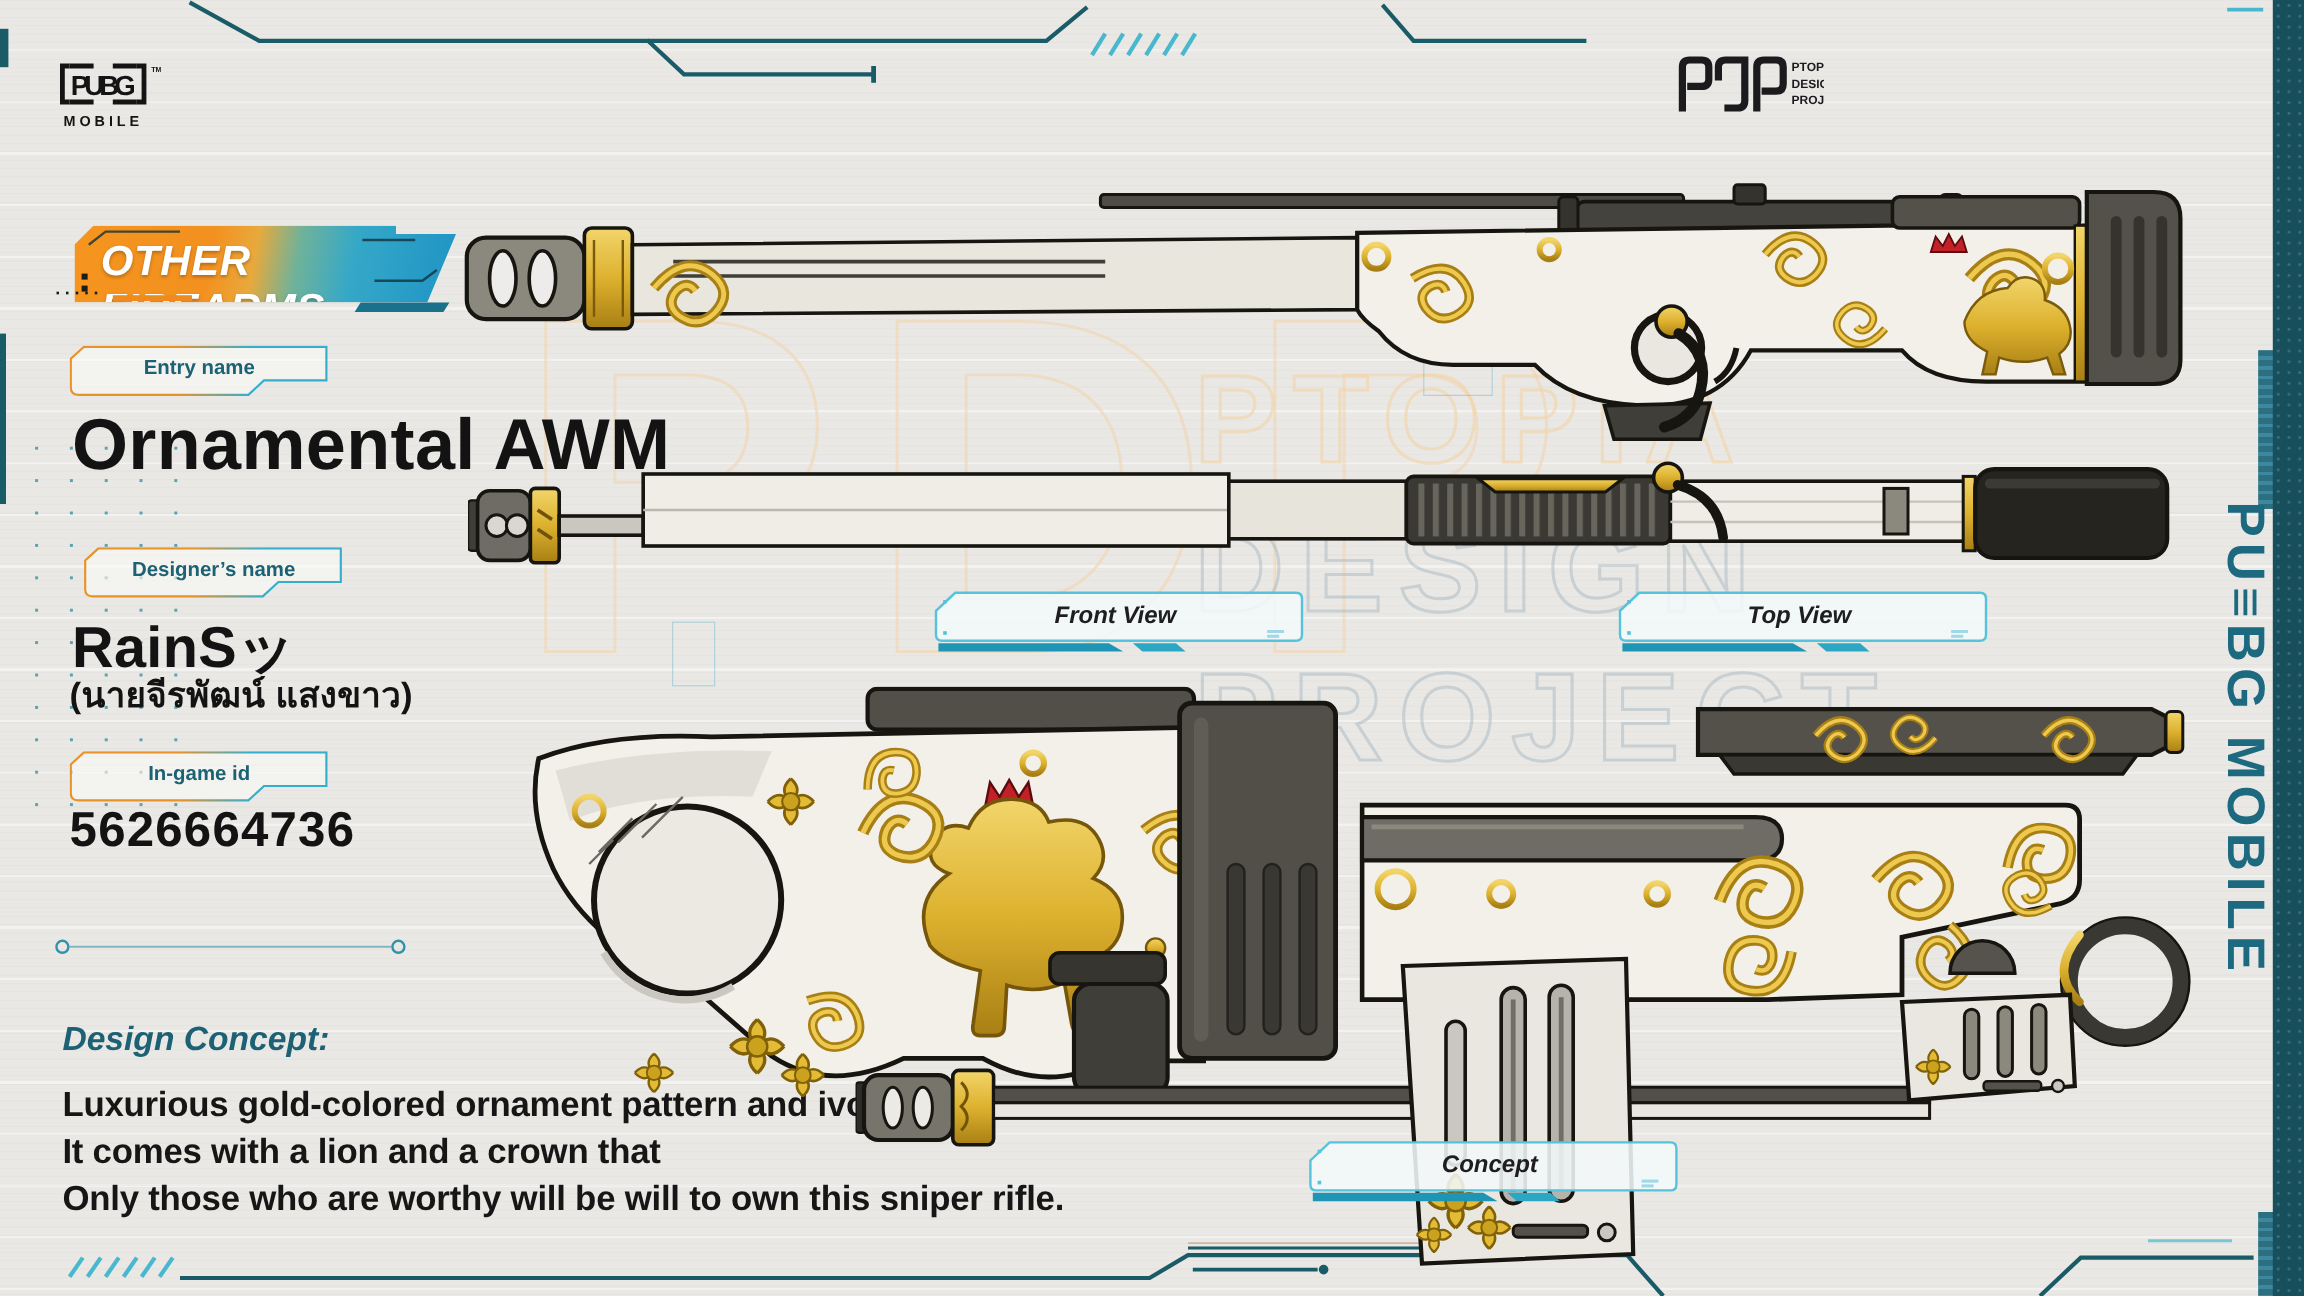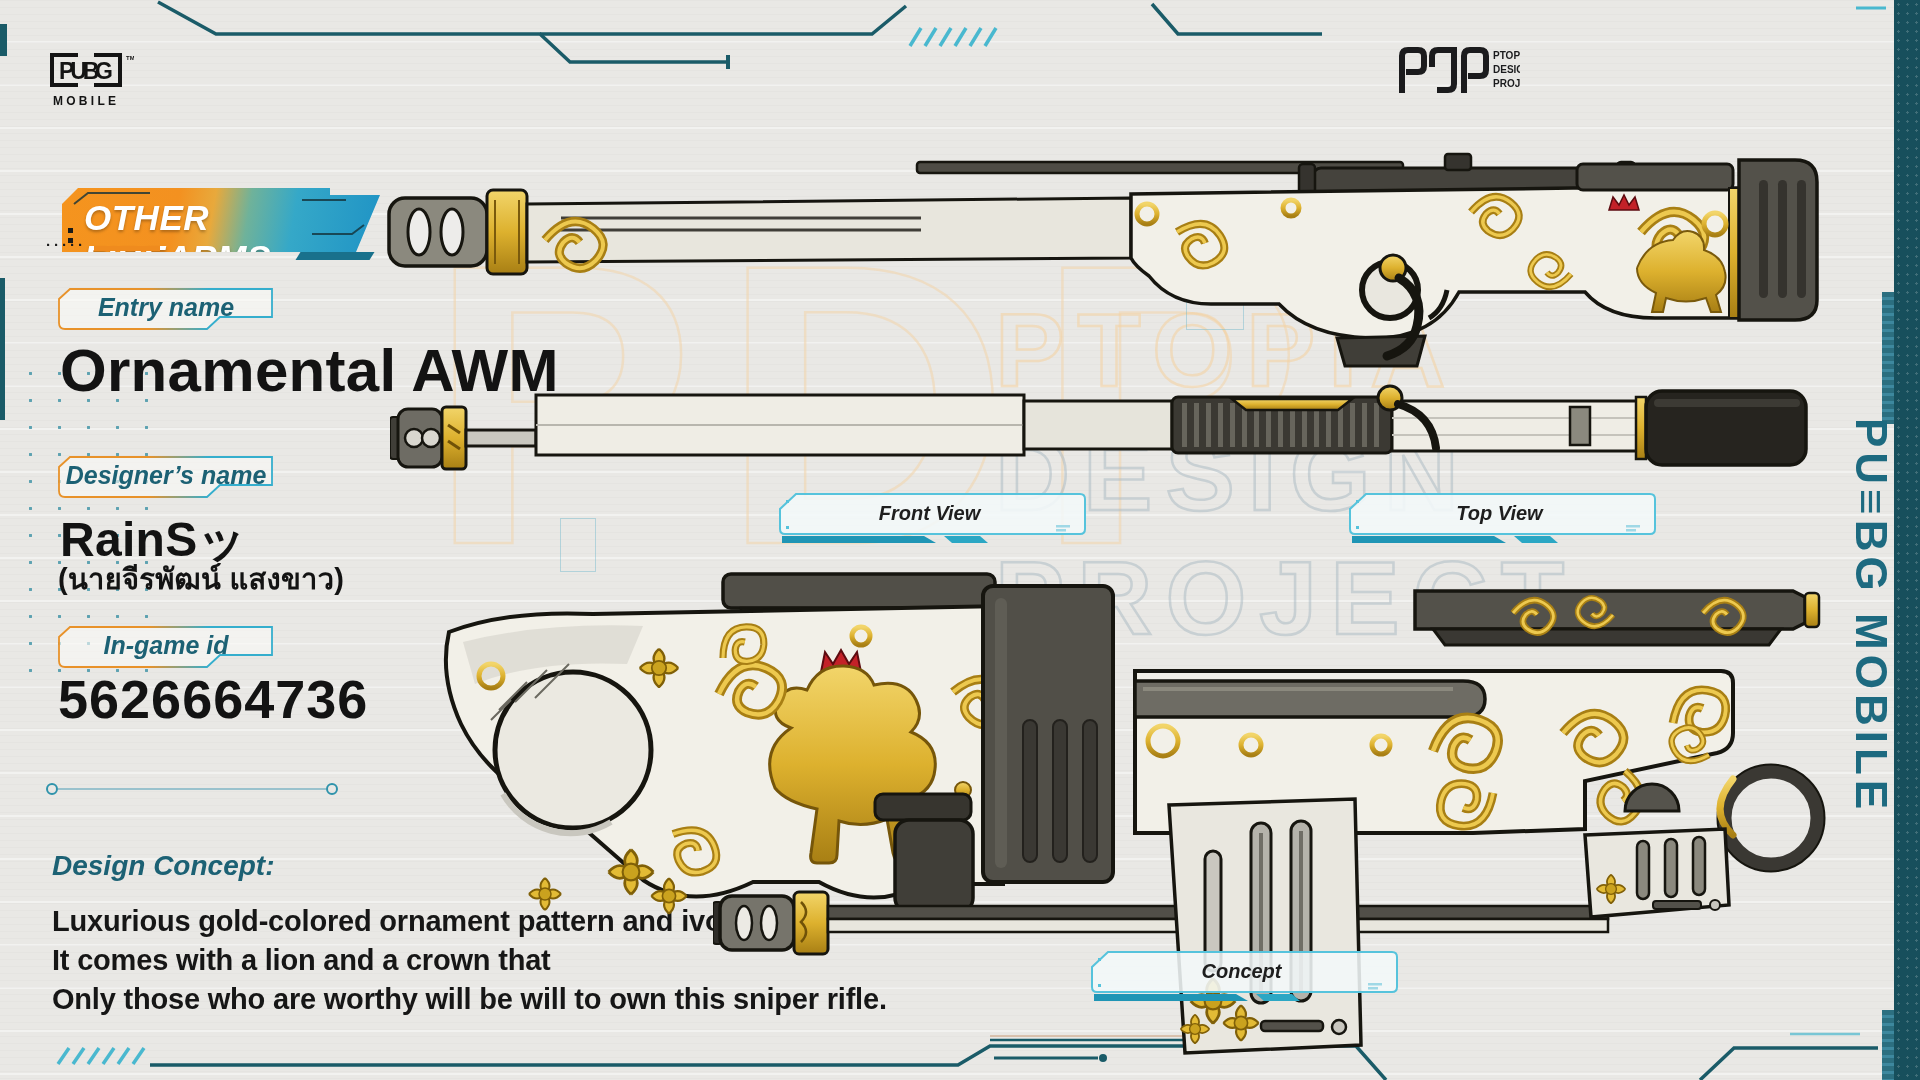--- a/index.html
+++ b/index.html
@@ -6,21 +6,21 @@
   .stage{position:relative;width:1920px;height:1080px;overflow:hidden;background:#e9e8e5;
          font-family:"Liberation Sans","DejaVu Sans",sans-serif;}
   .abs{position:absolute;}
   .tex{position:absolute;inset:0;pointer-events:none;opacity:.8;
        background:
          repeating-linear-gradient(180deg, rgba(0,0,0,0.022) 0 1px, transparent 1px 7px),
          repeating-linear-gradient(180deg, transparent 0 41px, rgba(255,255,255,0.5) 41px 43px);}
   .field-label{width:216px;height:46px;}
   .field-label svg{position:absolute;left:0;top:0;}
   .field-label span{position:absolute;left:0;top:0;width:216px;height:40px;line-height:38px;
-      text-align:center;font-style:italic;font-weight:700;font-size:25px;color:#1c6174;}
+      text-align:center;font-weight:700;font-size:17px;color:#1c6174;}
   .big-value{font-weight:700;color:#131313;white-space:nowrap;letter-spacing:0.3px;}
   .view-label{width:314px;height:56px;}
   .view-label svg{position:absolute;left:0;top:0;}
   .view-label span{position:absolute;left:0;top:0;width:311px;height:42px;line-height:42px;
       text-align:center;font-style:italic;font-weight:700;font-size:20px;color:#1e1e1e;}
   .banner{left:62px;top:188px;width:318px;height:64px;
       background:linear-gradient(100deg,#f5941e 0%,#f39120 36%,#e8a93c 47%,#6fb29a 58%,#35a8c8 72%,#1f93c5 100%);
       clip-path:polygon(16px 0,268px 0,268px 7px,100% 7px,calc(100% - 24px) 100%,0 100%,0 16px);}
   .banner h1{margin:0;padding:10px 0 0 22px;font-size:35px;font-style:italic;font-weight:900;
       color:#fff;letter-spacing:0.5px;text-shadow:0 2px 3px rgba(0,0,0,0.28);}
@@ -141,21 +141,21 @@
         <stop offset="0.7" stop-color="#35aecd"></stop>
             <stop offset="1" stop-color="#35aecd"></stop>
           </linearGradient>
         </defs>
       <path d="M12,1 H214 V29 H162 L149,41 H7 Q1,41 1,35 V11 Z" fill="rgba(250,250,247,0.6)" stroke="url(#lbg1)" stroke-width="1.8"></path>
     </svg>
     <span>Entry name</span>
   </div>
   <div class="abs big-value" style="left:60px;top:336px;font-size:60px;">Ornamental AWM</div>
 
-  <div class="abs field-label" style="left:58px;top:456px;">
+  <div class="abs field-label" style="left:70px;top:456px;">
     <svg width="216" height="46" viewBox="0 0 216 46">
       <defs>
           <linearGradient id="lbg2" x1="0" y1="0" x2="1" y2="0">
         <stop offset="0" stop-color="#e8922a"></stop>
             <stop offset="0.42" stop-color="#e8922a"></stop>
         <stop offset="0.7" stop-color="#35aecd"></stop>
             <stop offset="1" stop-color="#35aecd"></stop>
           </linearGradient>
         </defs>
       <path d="M12,1 H214 V29 H162 L149,41 H7 Q1,41 1,35 V11 Z" fill="rgba(250,250,247,0.6)" stroke="url(#lbg2)" stroke-width="1.8"></path>
@@ -172,21 +172,21 @@
         <stop offset="0.7" stop-color="#35aecd"></stop>
             <stop offset="1" stop-color="#35aecd"></stop>
           </linearGradient>
         </defs>
       <path d="M12,1 H214 V29 H162 L149,41 H7 Q1,41 1,35 V11 Z" fill="rgba(250,250,247,0.6)" stroke="url(#lbg3)" stroke-width="1.8"></path>
     </svg>
     <span>In-game id</span>
   </div>
 
   <div class="abs big-value" style="left:58px;top:556px;font-size:29px;">(นายจีรพัฒน์ แสงขาว)</div>
-  <div class="abs big-value" style="left:58px;top:668px;font-size:54px;letter-spacing:1px;">5626664736</div>
+  <div class="abs big-value" style="left:58px;top:668px;font-size:41px;letter-spacing:1px;">5626664736</div>
 
   <svg class="abs" style="left:44px;top:780px;" width="296" height="18">
     <path d="M14,9 H282" stroke="#7fb6c4" stroke-width="1.6"></path>
     <circle cx="8" cy="9" r="5" fill="none" stroke="#2f93ab" stroke-width="2"></circle>
     <circle cx="288" cy="9" r="5" fill="none" stroke="#2f93ab" stroke-width="2"></circle>
   </svg>
 
   <div class="abs" style="left:52px;top:850px;font-style:italic;font-weight:700;font-size:28px;color:#1c6174;">Design Concept:</div>
   <div class="abs" style="left:52px;top:902px;">
     <div class="concept-line">Luxurious gold-colored ornament pattern and ivory white.</div>

